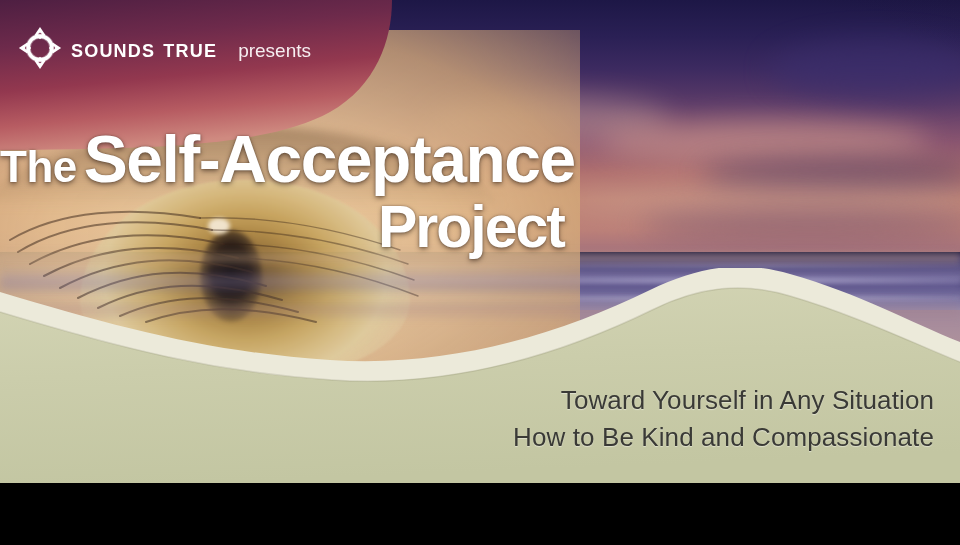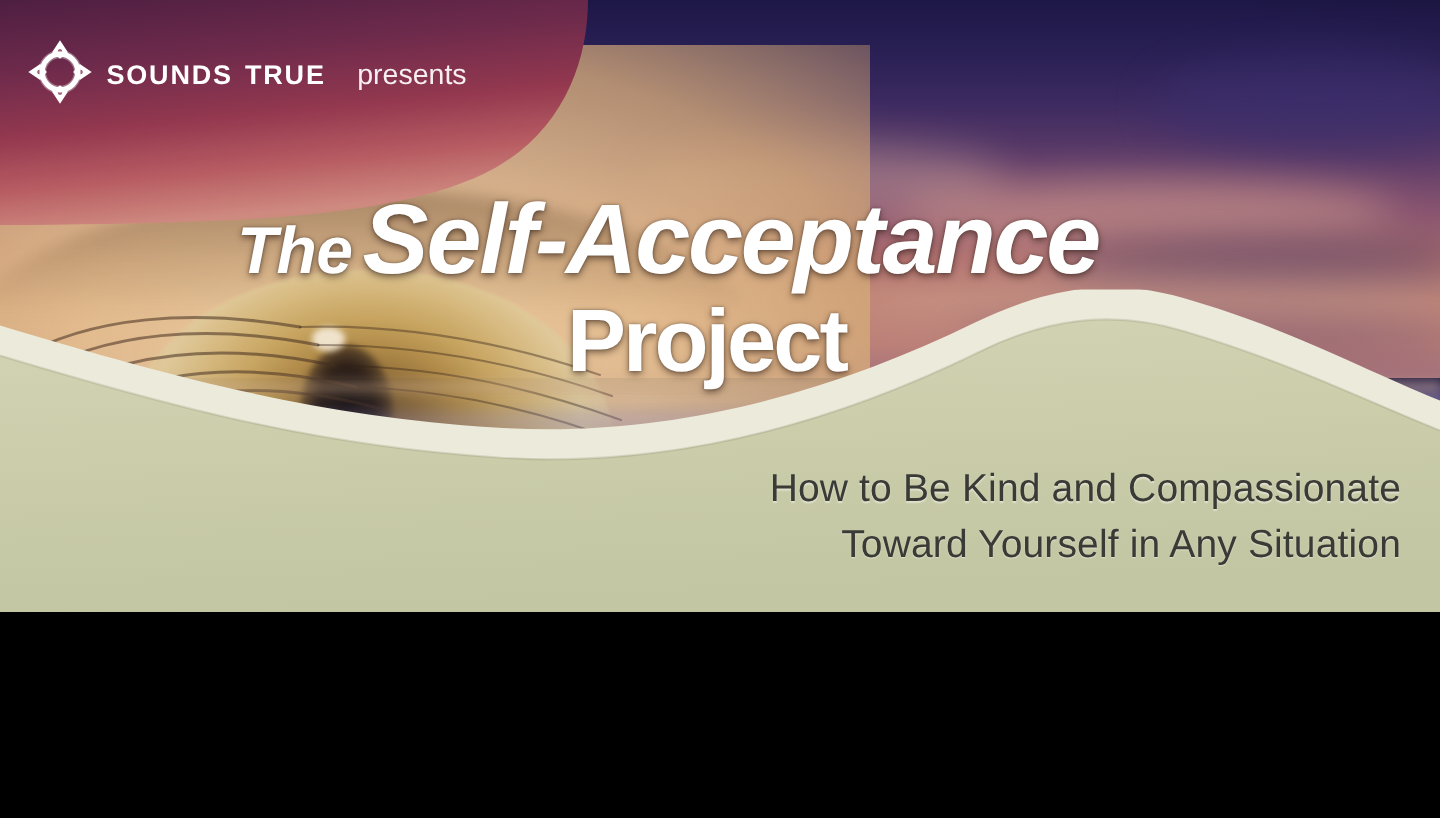--- a/index.html
+++ b/index.html
@@ -1,21 +1,21 @@
 <!DOCTYPE html>
 <html><head>
 <meta charset="utf-8">
 <title>The Self-Acceptance Project</title>
 <style>
   html,body{margin:0;padding:0;background:#000;}
   body{font-family:"Liberation Sans",sans-serif;}
 
   .stage{
     position:relative;
-    width:960px;height:408px;
+    width:960px;height:483px;
     overflow:hidden;
     background:#2b2350;
   }
 
   
   .photo{position:absolute;inset:0;overflow:hidden;}
 
   
   .sky{
     position:absolute;left:0;top:0;width:100%;height:262px;
@@ -154,24 +154,22 @@
 
   
   .title-block{
     position:absolute;left:0;top:126px;width:800px;
     color:#ffffff;
     text-shadow:0 2px 5px rgba(40,26,18,.55), 0 0 2px rgba(50,34,22,.45);
     line-height:1;
     pointer-events:none;
   }
   .title-line1{
-    padding-left:158px;
     font-size:0; 
     white-space:nowrap;
-    font-style:italic;
   }
   .t-the{
     font-size:44px;font-weight:bold;letter-spacing:-.5px;
     vertical-align:baseline;
   }
   .t-main{
     font-size:66px;font-weight:bold;letter-spacing:-1.5px;
     margin-left:7px;vertical-align:baseline;
   }
   .title-line2{
@@ -334,18 +332,18 @@
         </linearGradient>
       </defs>
 
       <path d="M0 24 C120 60 210 84 330 92 C450 100 560 66 650 22 C700 -2 742 -8 790 6 C860 26 910 54 960 74 L960 215 L0 215 Z" fill="#eceada"></path>
 
       <path d="M0 44 C120 80 212 104 332 112 C452 120 562 86 652 42 C700 18 744 14 790 28 C858 48 910 74 960 94 L960 215 L0 215 Z" fill="url(#sageGrad)"></path>
       <path d="M0 44 C120 80 212 104 332 112 C452 120 562 86 652 42 C700 18 744 14 790 28 C858 48 910 74 960 94" fill="none" stroke="rgba(120,120,92,.20)" stroke-width="1.5"></path>
     </svg>
 
     <div class="subtitle">
+      <div>Toward Yourself in Any Situation</div>
       <div>How to Be Kind and Compassionate</div>
-      <div>Toward Yourself in Any Situation</div>
     </div>
   </div>
 
 </div>
 
 </body></html>

